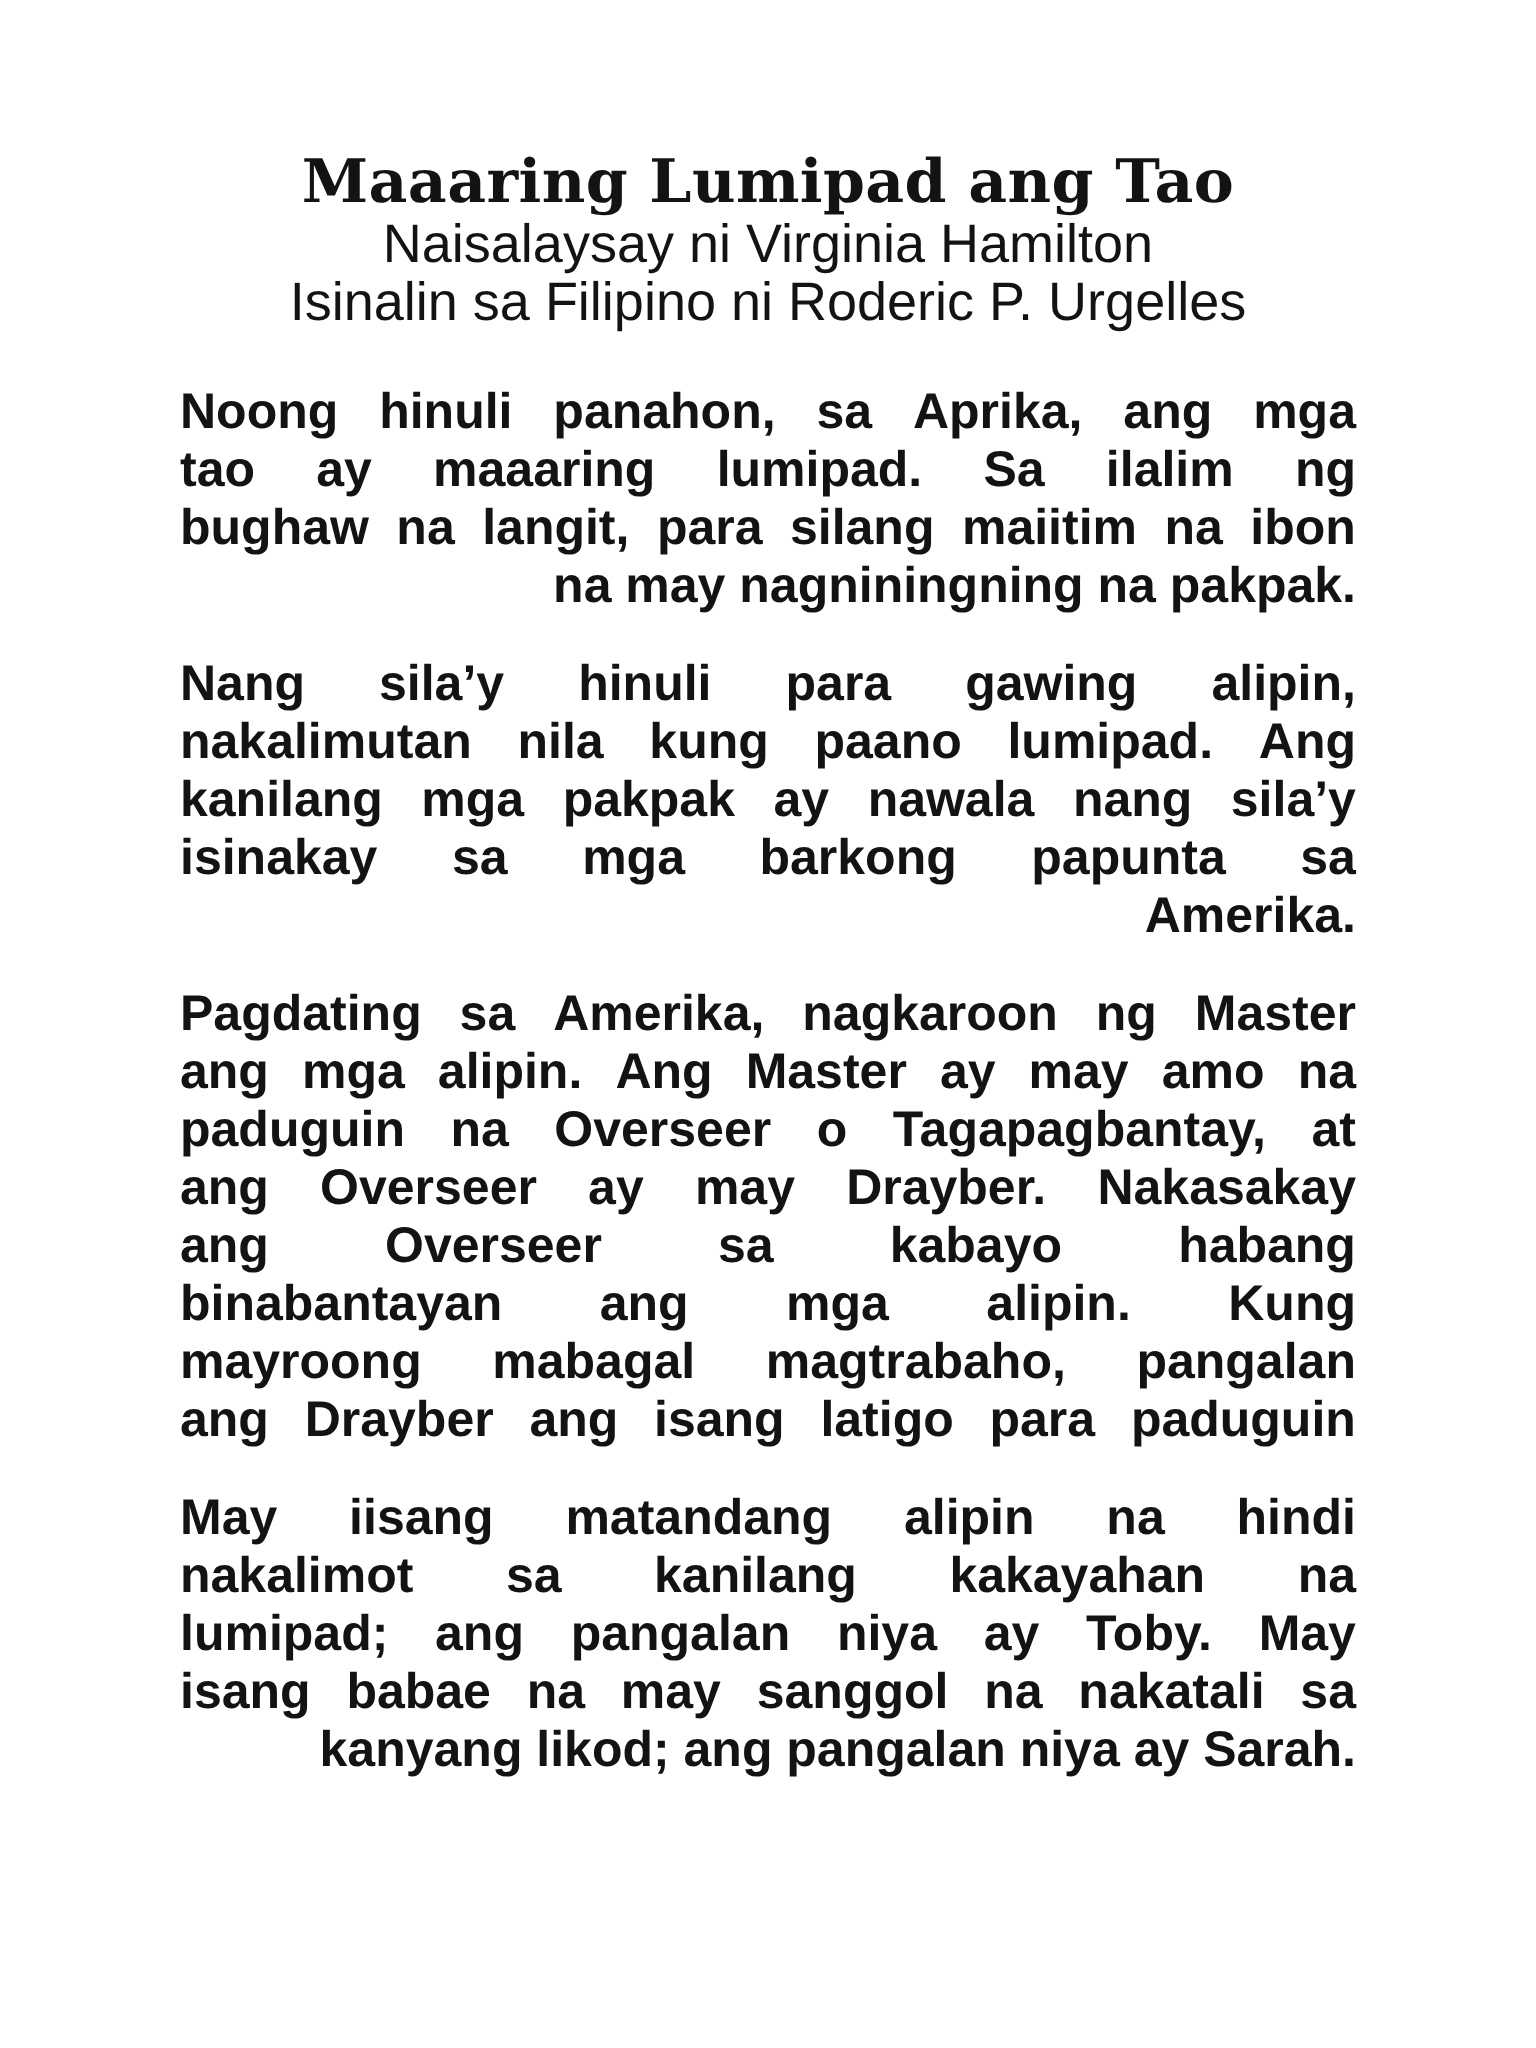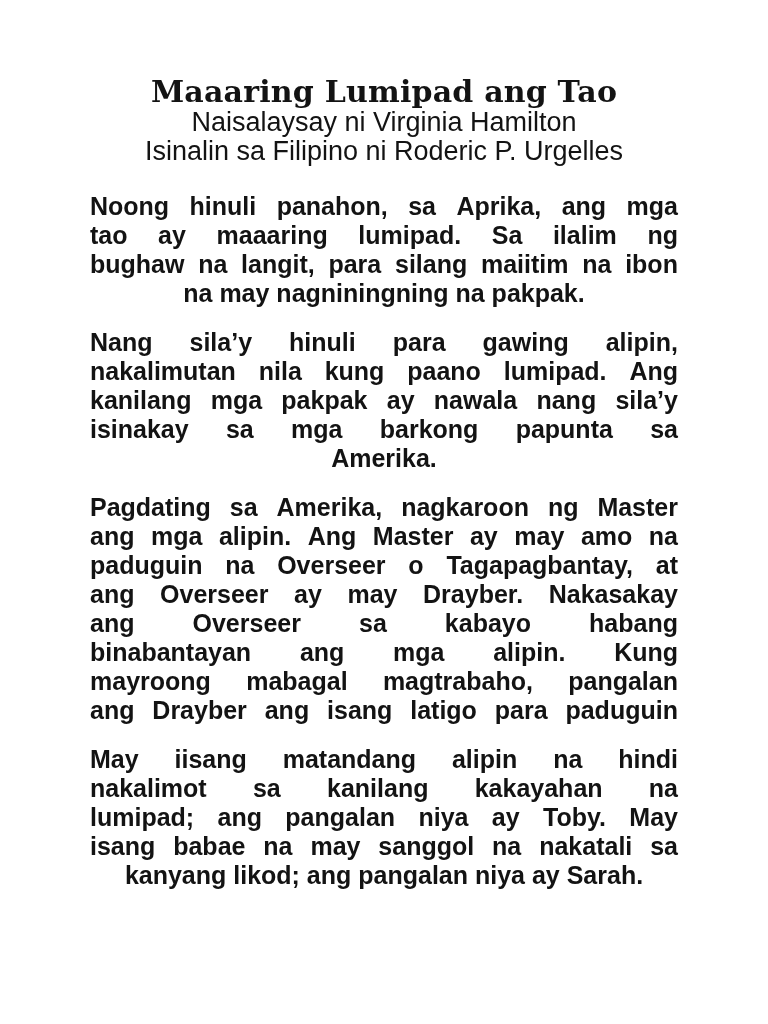--- a/index.html
+++ b/index.html
@@ -48,21 +48,21 @@
     margin: 16px 0 20px 0;
   }
   .line {
     display: flex;
     justify-content: space-between;
     line-height: 29px;
     white-space: nowrap;
   }
   .line.last {
     display: block;
-    text-align: center;
+    text-align: right;
     white-space: normal;
   }
 </style>
 </head>
 <body>
 
 <div class="page" style="background: rgb(255, 255, 255); color: rgb(19, 19, 19);">
   <h1 class="doc-title">Maaaring Lumipad ang Tao</h1>
   <div class="byline-block">
     <div class="byline">Naisalaysay ni Virginia Hamilton</div>

